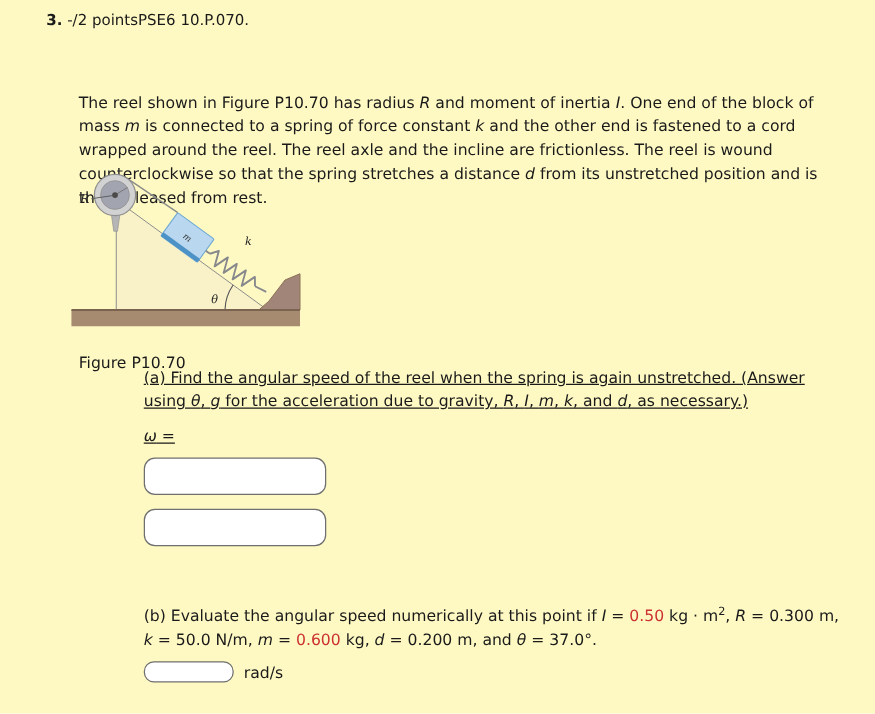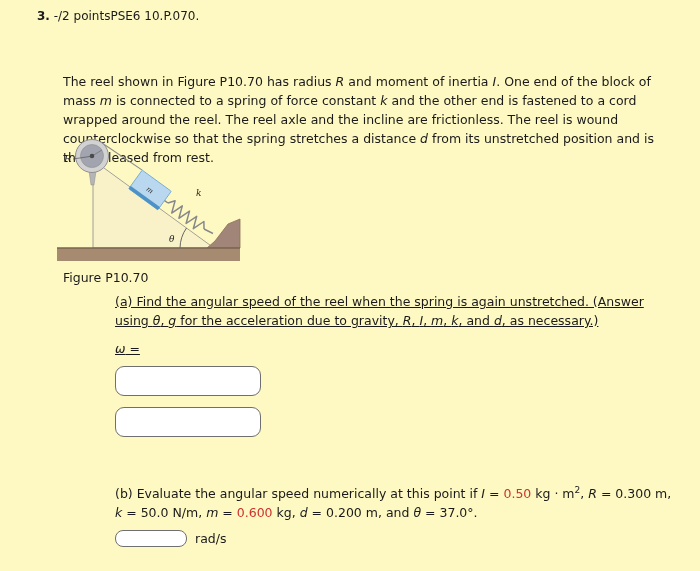--- a/index.html
+++ b/index.html
@@ -3,21 +3,21 @@
 <meta charset="utf-8">
 <style>
   html,body{margin:0;padding:0;background:#ffffff;}
   #page{position:relative;width:700px;height:571px;background:#fef9c3;
         font-family:"DejaVu Sans","Liberation Sans",sans-serif;color:#1a1a1a;overflow:hidden;}
   .abs{position:absolute;}
   #header{left:37px;top:9px;font-size:12px;}
   #header .qnum{font-weight:bold;}
   #problem{left:63px;top:32px;width:600px;font-size:12.5px;line-height:19px;margin-top:40px;}
   #figure-wrap{left:57px;top:138px;width:190px;height:130px;}
-  #caption{left:63px;top:270px;font-size:12.5px;text-align:center;}
+  #caption{left:63px;top:282px;font-size:12.5px;text-align:center;}
   #part-a{left:115px;top:292px;width:548px;font-size:12.5px;line-height:19px;text-decoration:underline;}
   #part-b{left:115px;top:481px;width:562px;font-size:12.5px;line-height:19px;}
   .i{font-style:italic;}
   .r{color:var(--red,#cc3232);}
   sup{font-size:9px;}
   .omega-line{margin-top:9px;}
   .ans-box{display:block;width:128px;height:28px;border:1px solid #6f6f6f;border-radius:9px;
            background:#fff;margin-top:8px;padding:0 8px;font-size:13px;outline:none;}
   .ans-box.second{margin-top:11px;}
   .ans-row{margin-top:7px;display:flex;align-items:center;}

